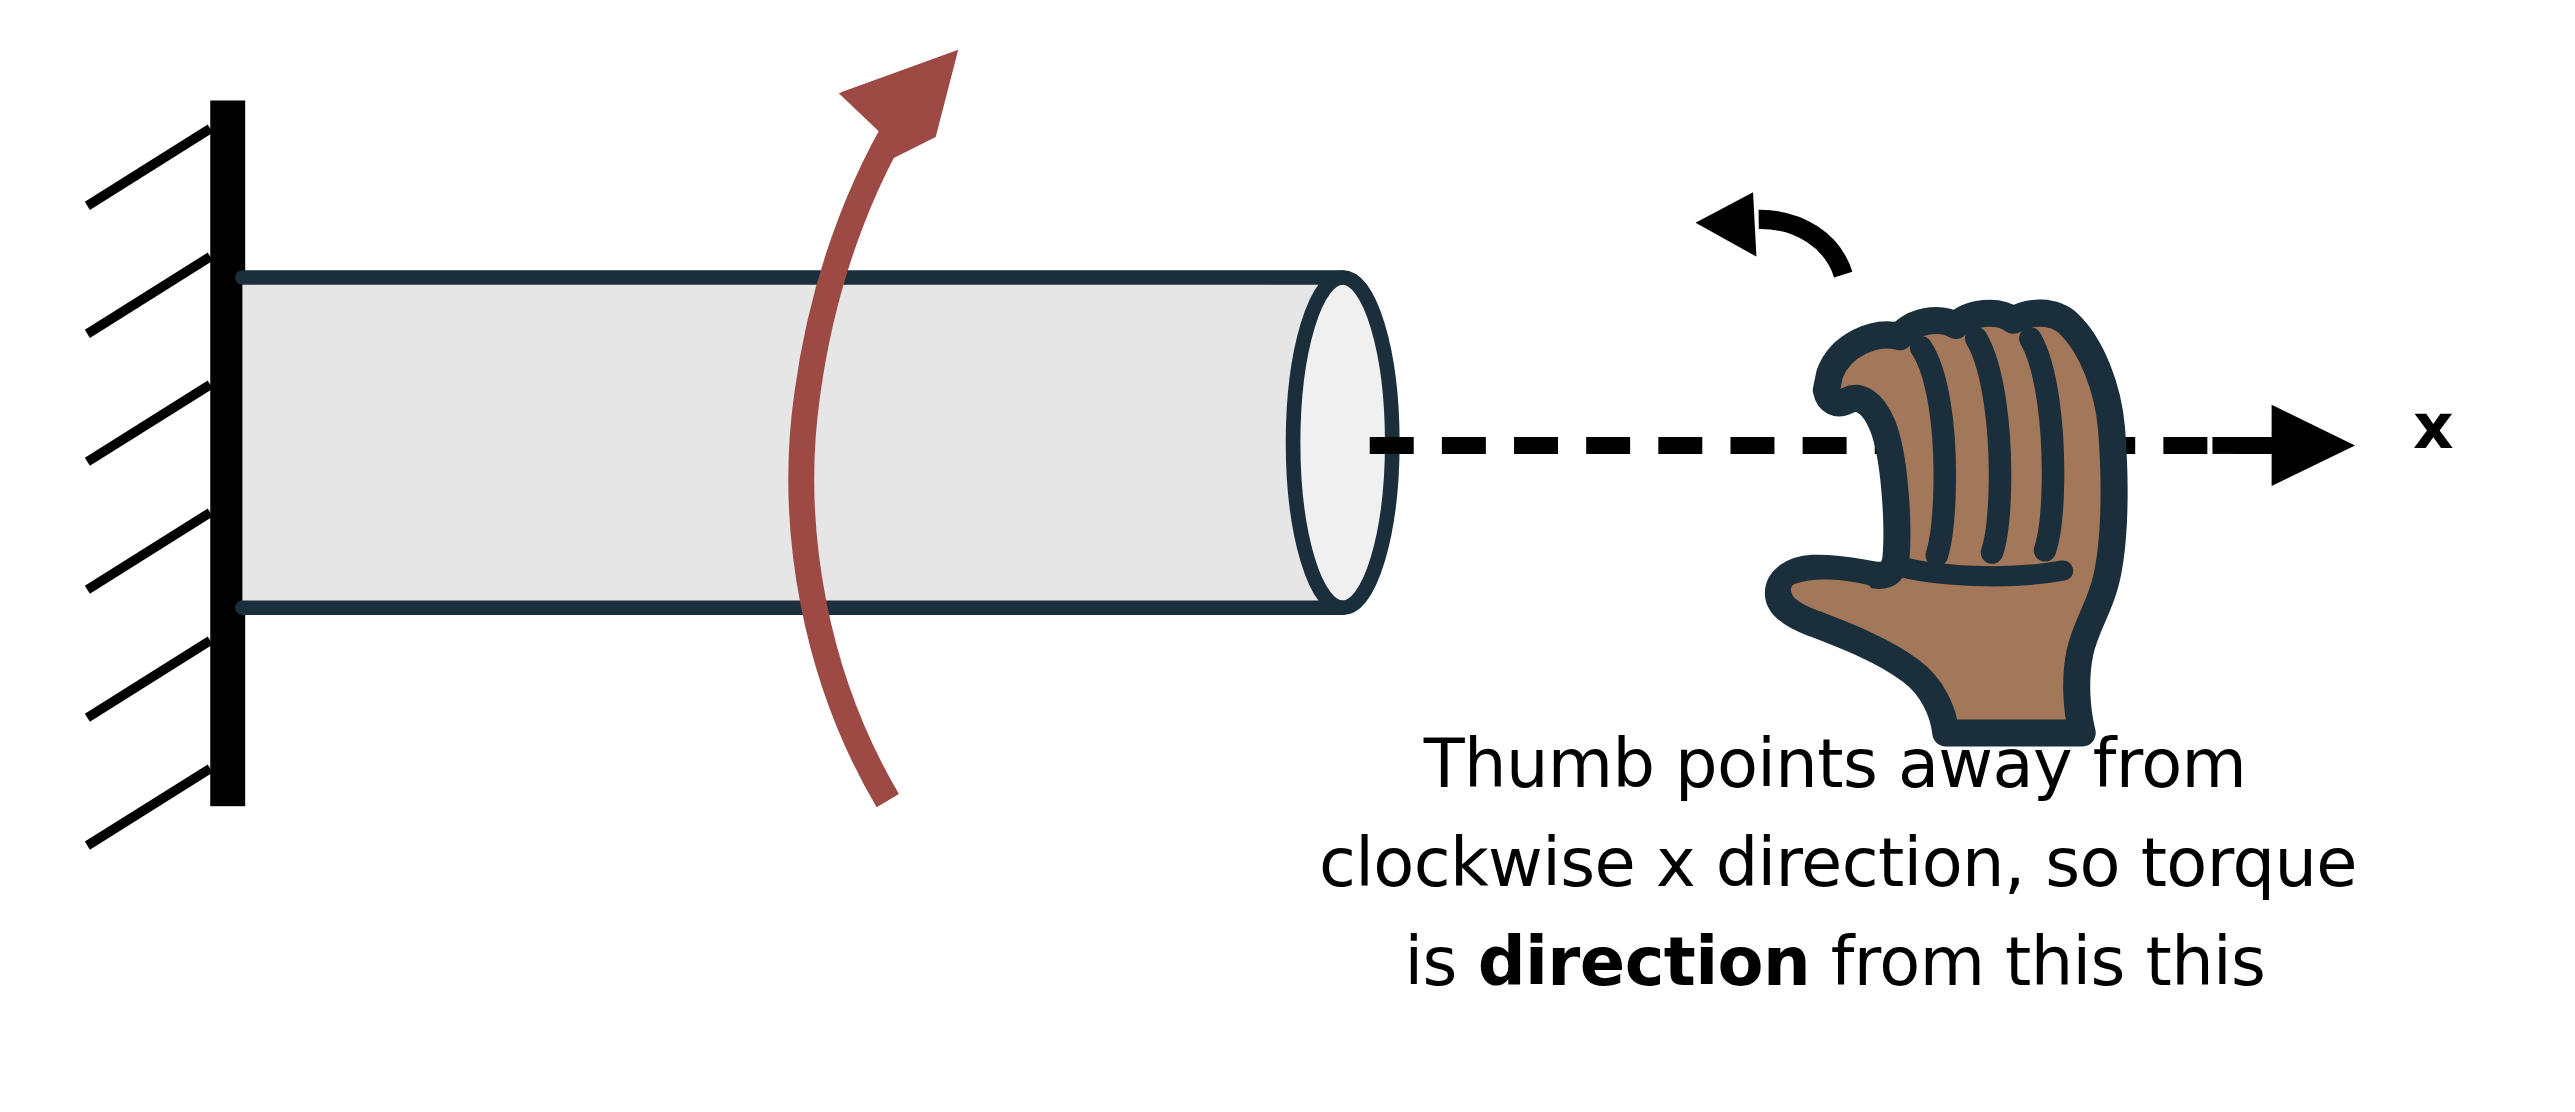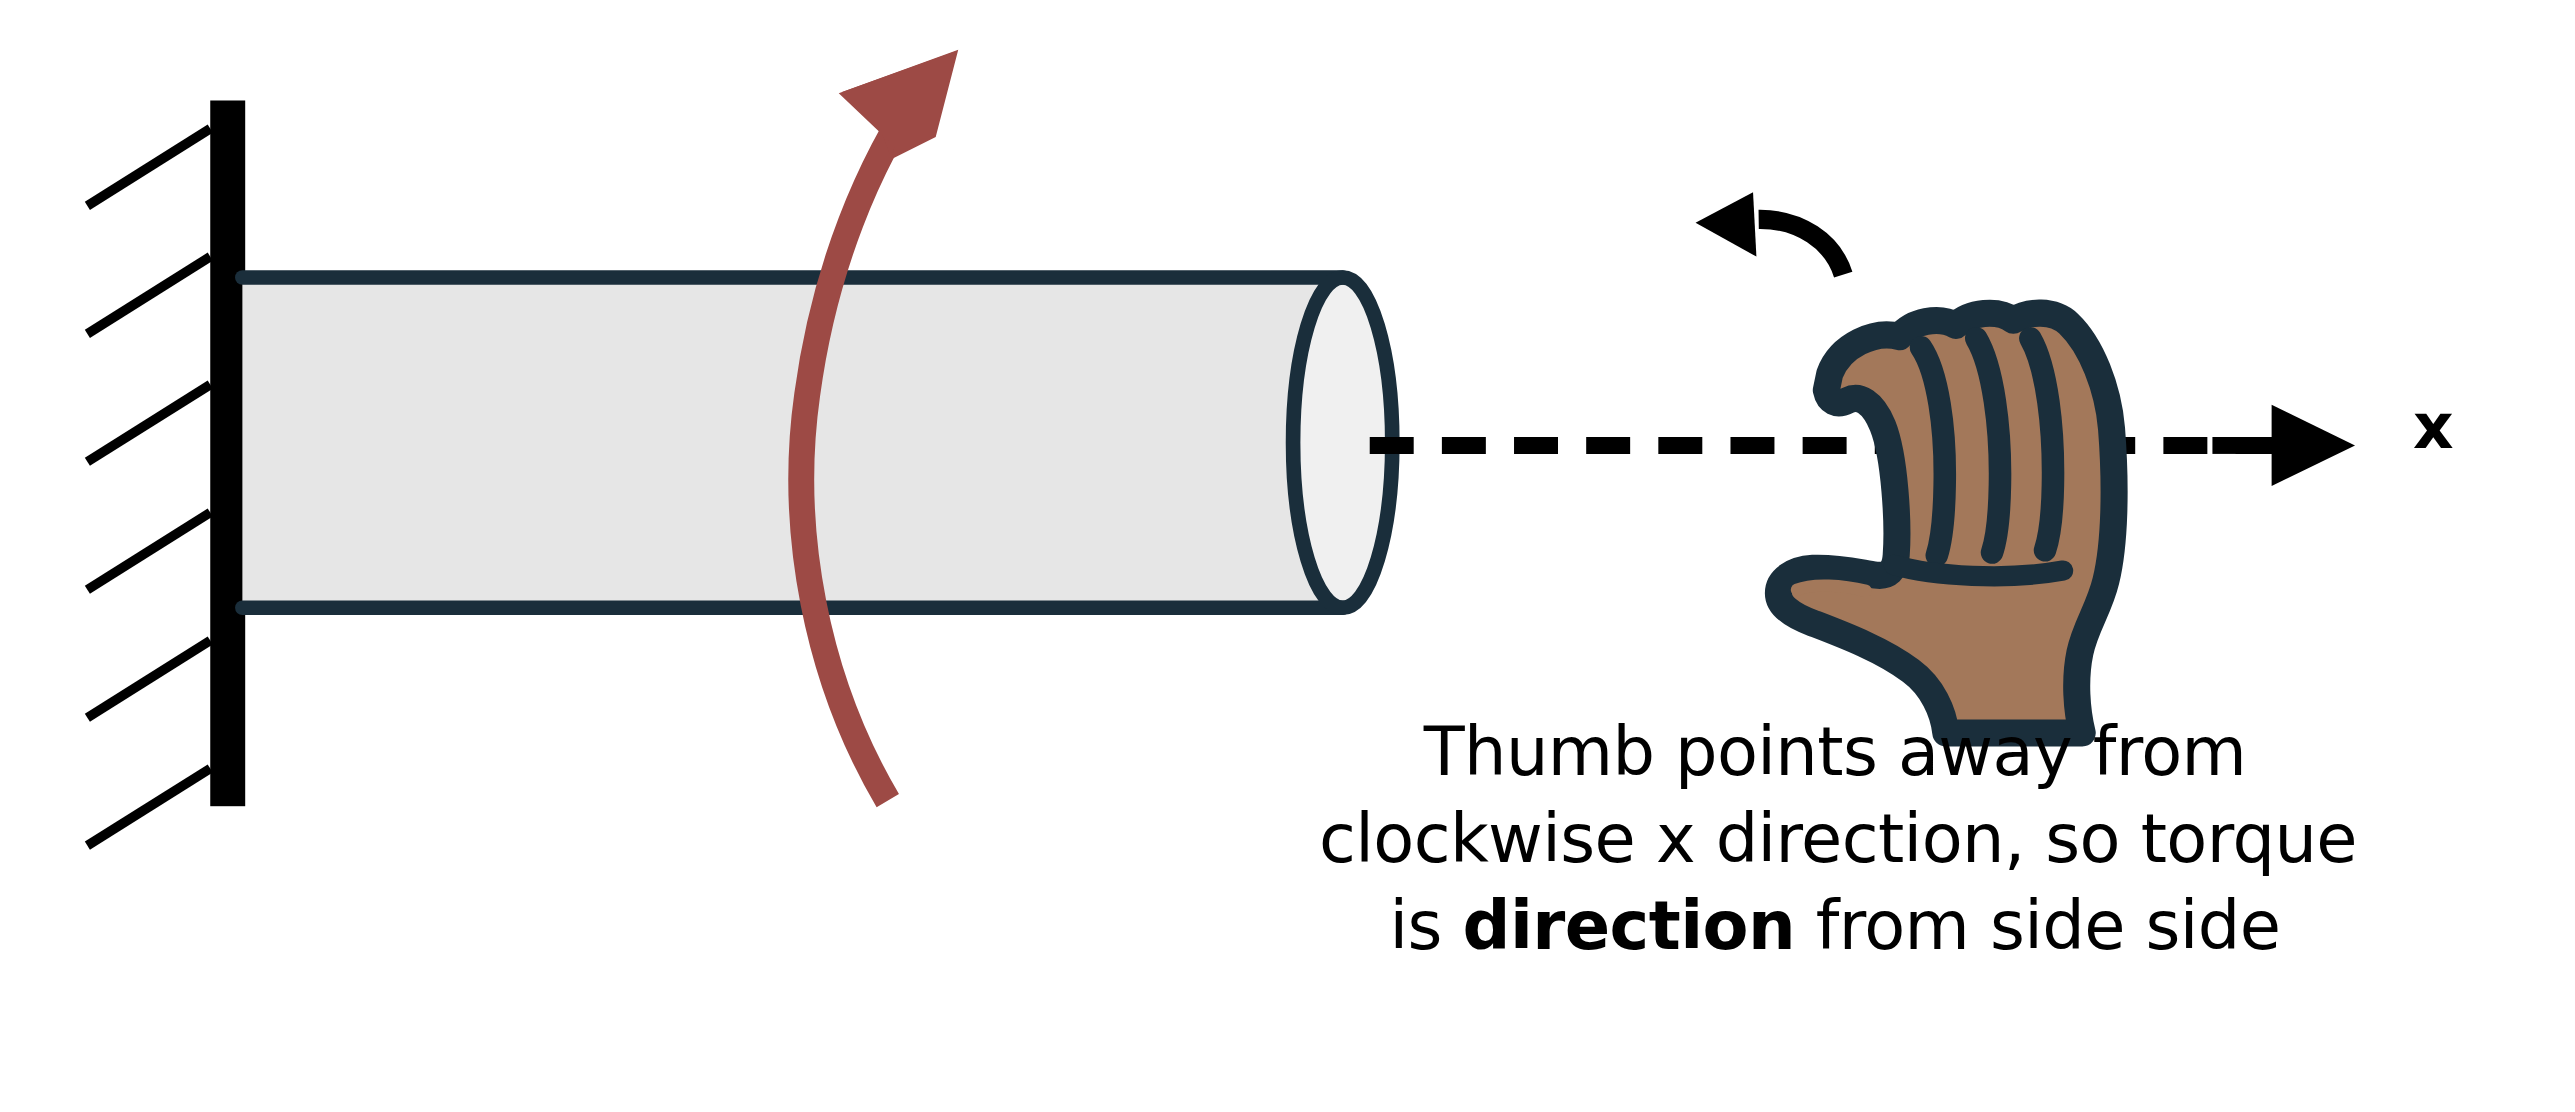--- a/index.html
+++ b/index.html
@@ -34,20 +34,21 @@
     text-align: center;
     font-family: "DejaVu Sans", sans-serif;
     font-size: 67px;
     line-height: 87px;
     color: #000000;
     letter-spacing: -0.6px;
   }
   .caption-line {
     display: block;
     white-space: nowrap;
+    margin-top: 12px;
   }
   .caption-strong {
     font-weight: bold;
   }
   .axis-label {
     position: absolute;
     left: 2413px;
     top: 395px;
     font-family: "DejaVu Sans", sans-serif;
     font-size: 63px;
@@ -135,17 +136,17 @@
 
       <path d="M 3188 1046 C 3216 1034, 3270 1038, 3310 1048" fill="none" stroke="#a3785a" stroke-width="22" stroke-linecap="round"></path>
     </g>
   </svg>
 
   <div class="axis-label">x</div>
 
   <div class="caption-block">
     <span class="caption-line">Thumb points away from</span>
     <span class="caption-line">clockwise x direction, so torque</span>
-    <span class="caption-line"><span>is </span><span class="caption-strong">direction</span><span> from side side</span></span>
+    <span class="caption-line"><span>is </span><span class="caption-strong">direction</span><span> from this this</span></span>
   </div>
 
 </div>
 
 
 </body></html>

